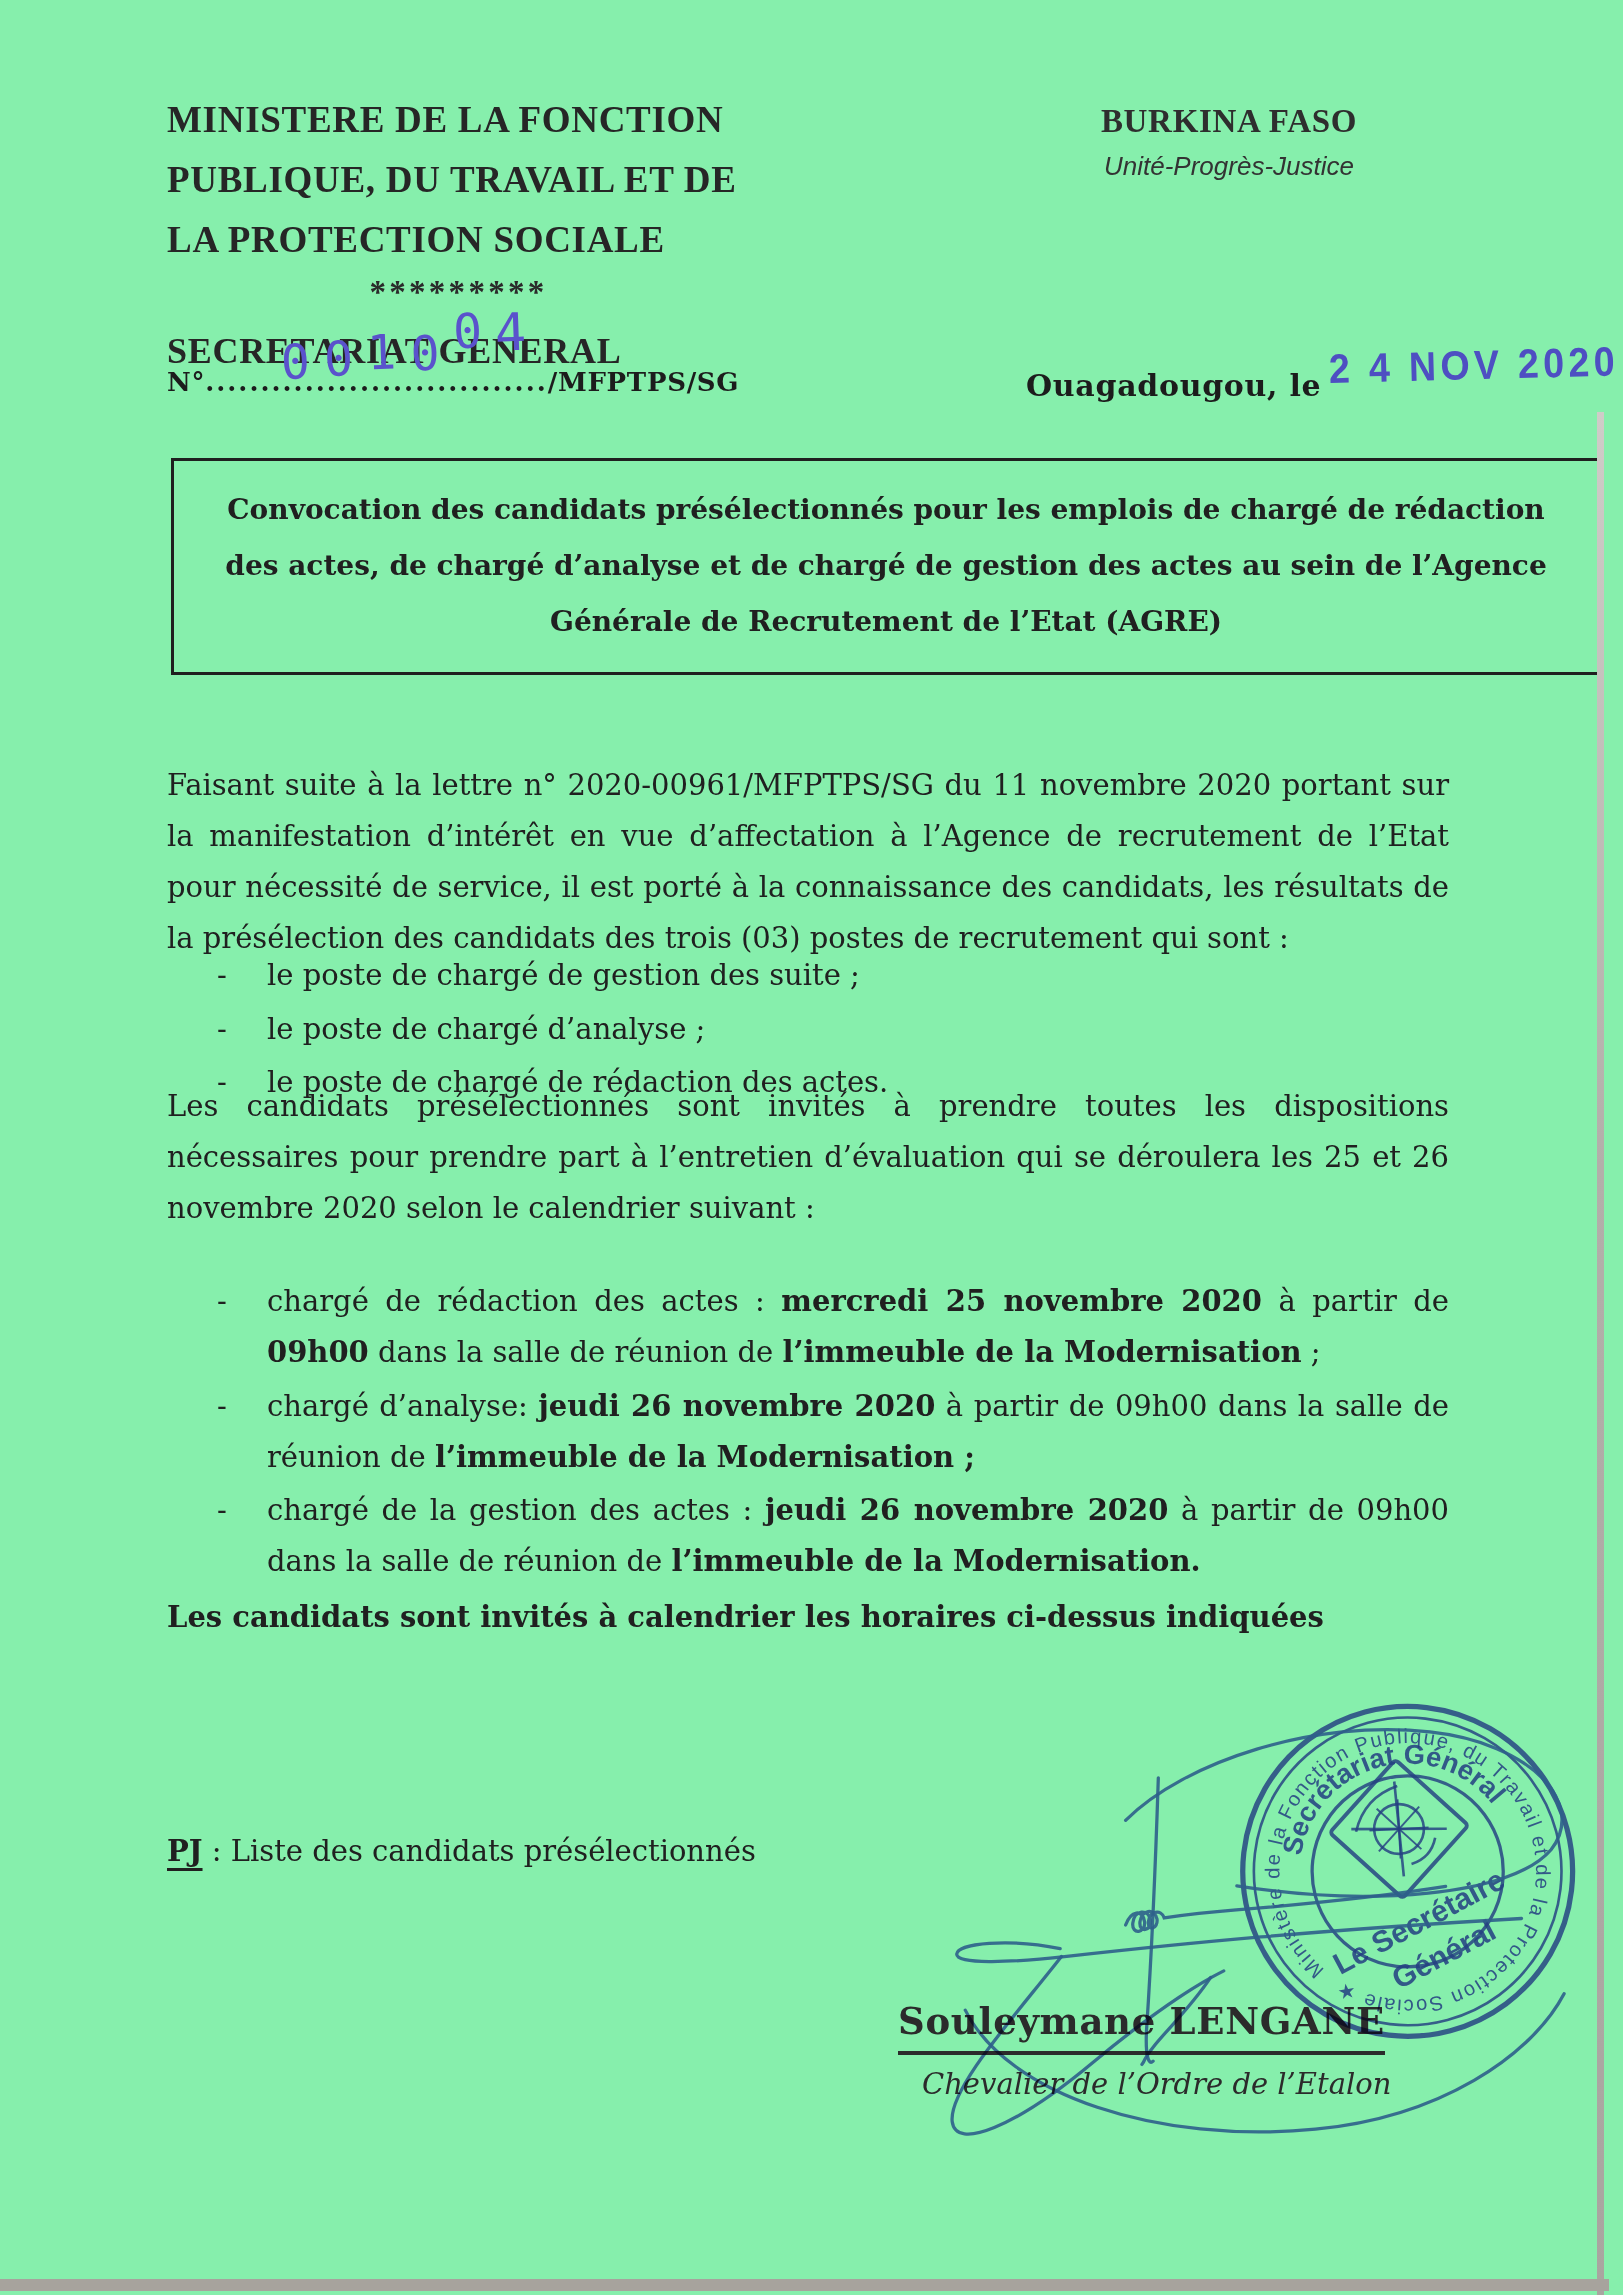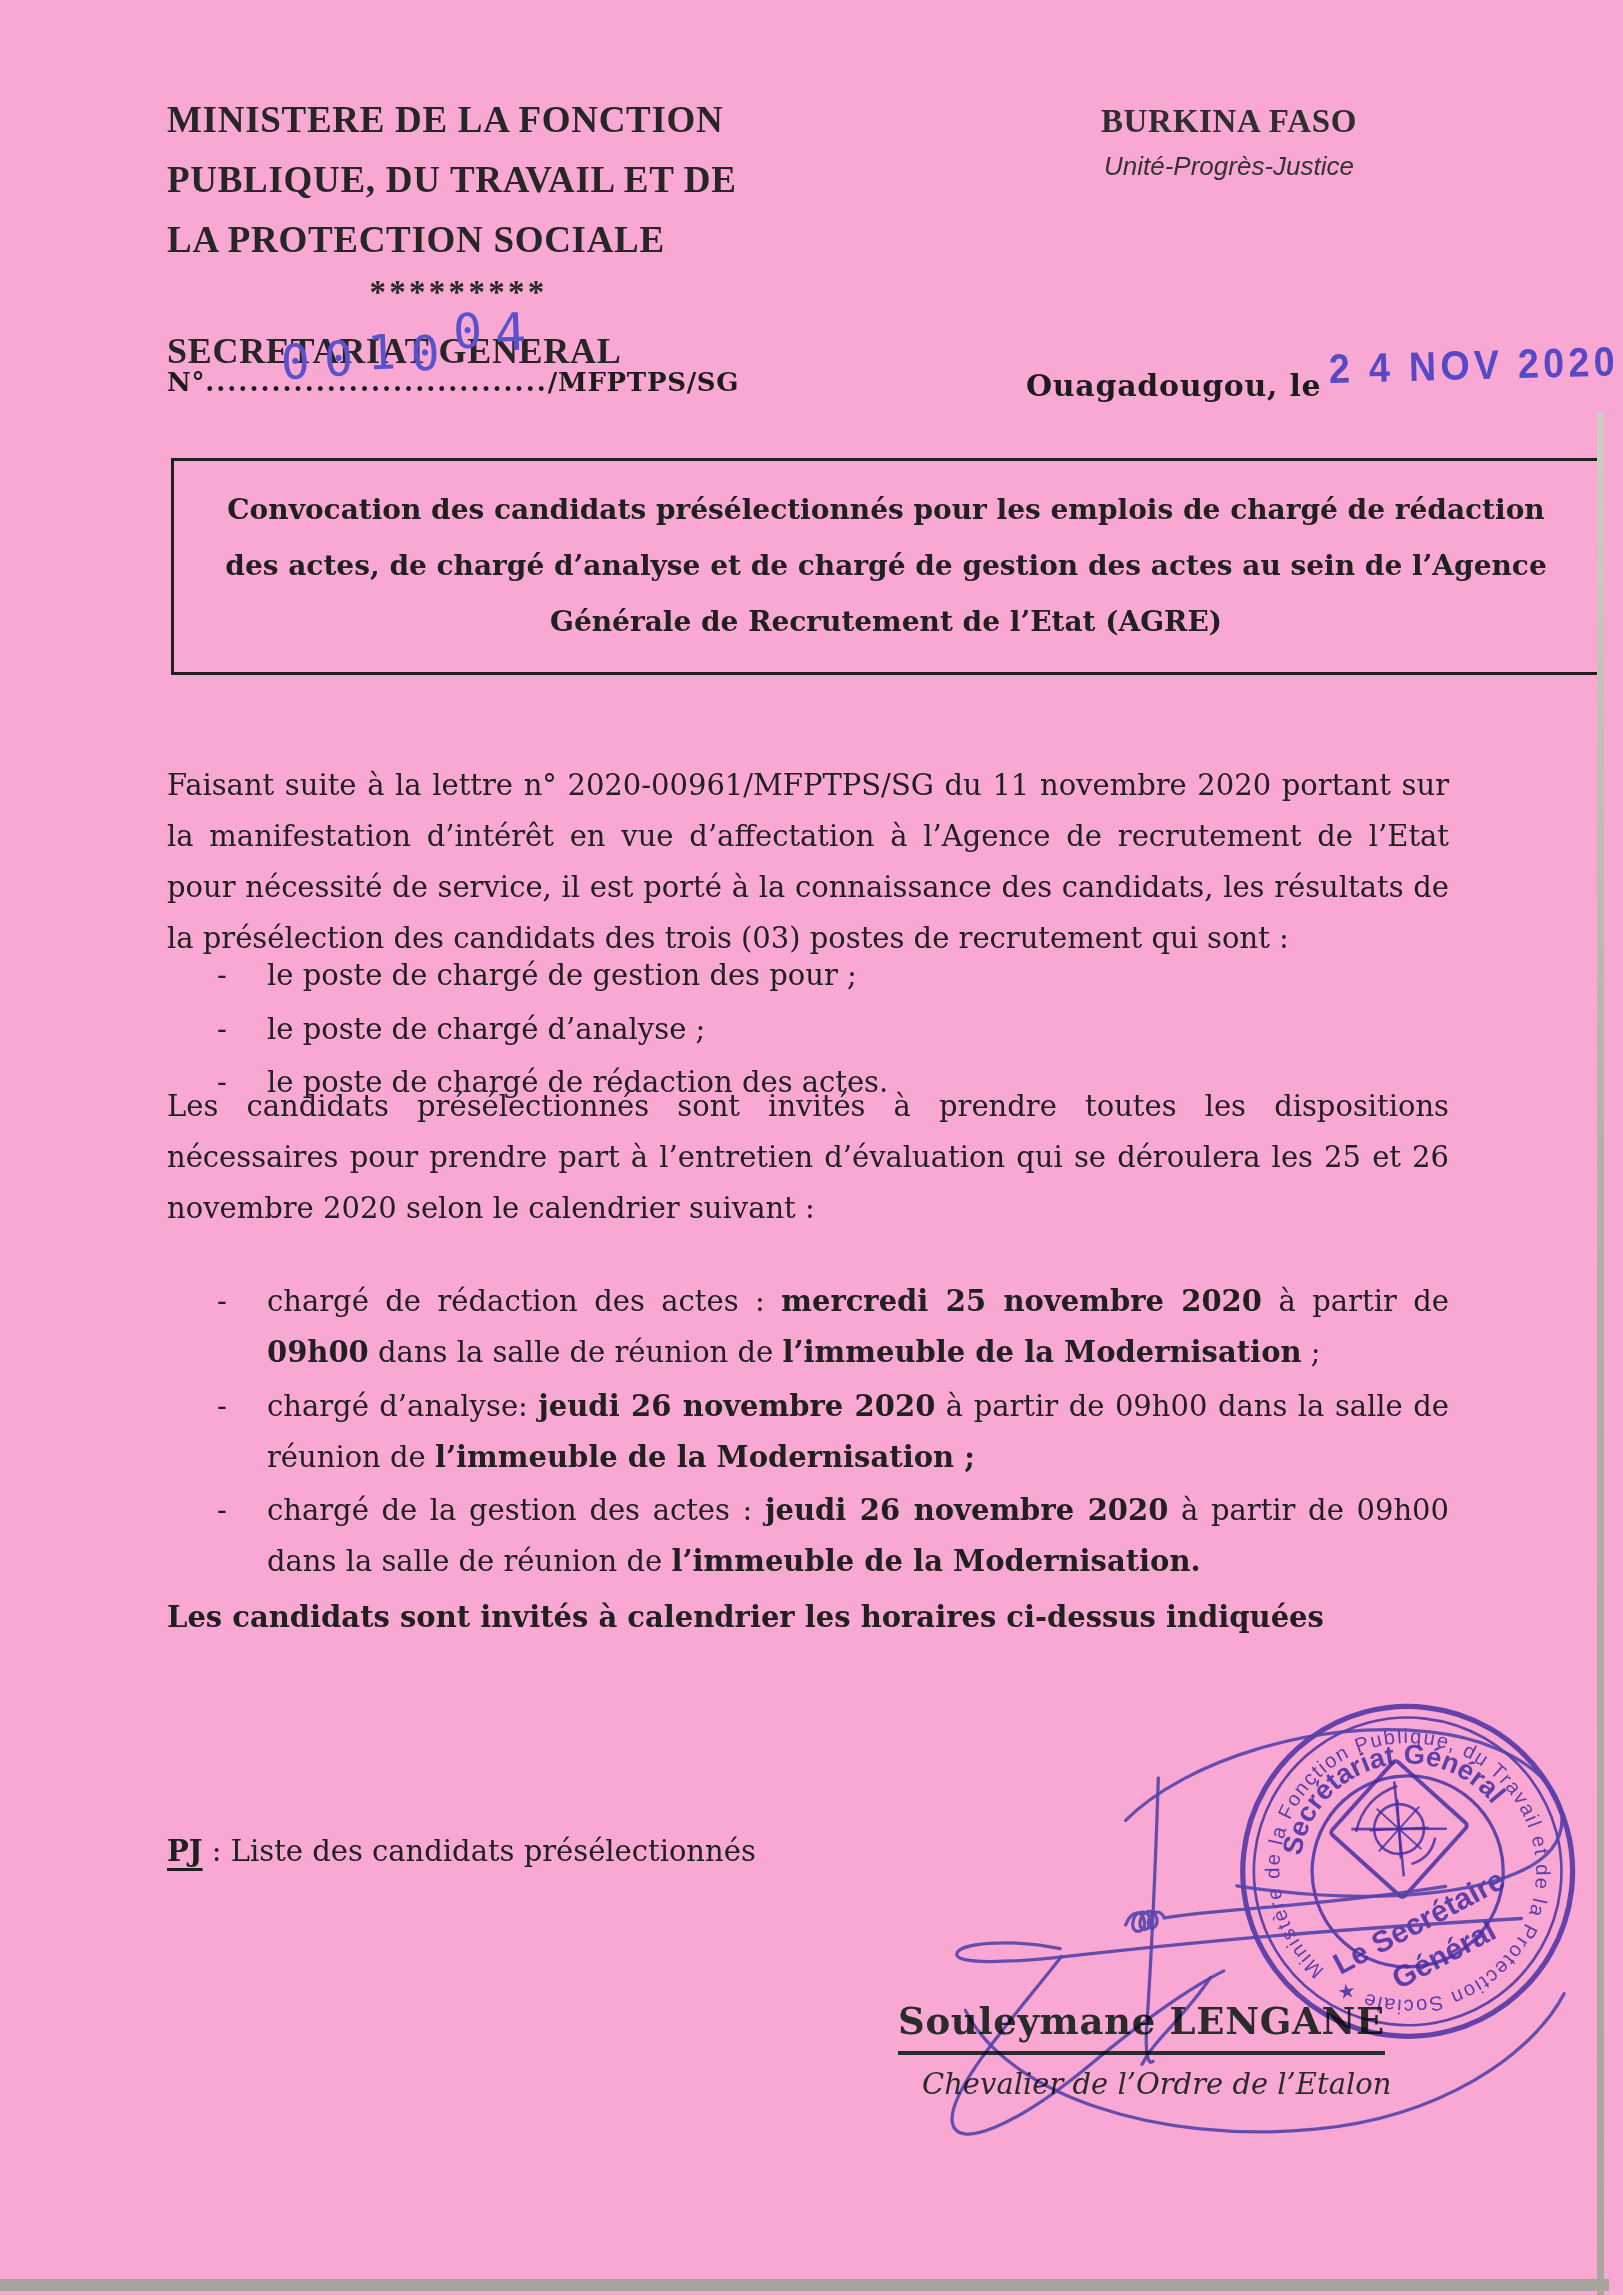--- a/index.html
+++ b/index.html
@@ -1,18 +1,18 @@
 <!DOCTYPE html>
 <html style="font-size:10.5px"><head>
 <meta charset="utf-8">
 <style>
   html,body{margin:0;padding:0;background:#e8e8e8;}
   .page{
     position:relative;width:1623px;height:2295px;margin:0 auto;
-    background:#f9a8d4;overflow:hidden;
+    background:#86efac;overflow:hidden;
     font-family:"DejaVu Serif",serif;color:#1c1c1c;
   }
   
   .hdr-left{position:absolute;left:167px;top:90px;width:583px;}
   .hdr-left .line{font-family:"Liberation Serif",serif;font-weight:bold;font-size:37px;line-height:60px;letter-spacing:0.7px;color:#262626;}
   .stars{text-align:center;font-family:"Liberation Serif",serif;font-weight:bold;font-size:33px;line-height:37px;letter-spacing:3.3px;margin-top:3.9px;color:#2a2a2a;}
   .secgen{font-family:"Liberation Serif",serif;font-weight:bold;font-size:36px;margin-top:19.6px;letter-spacing:0.7px;color:#262626;}
   .hdr-right{position:absolute;left:1013px;top:103px;width:432px;text-align:center;}
   .country{font-family:"Liberation Serif",serif;font-weight:bold;font-size:33px;letter-spacing:0.7px;color:#2e2e2e;}
   .motto{font-family:"Liberation Sans",sans-serif;font-style:italic;font-size:26px;margin-top:10.5px;color:#333;}
@@ -97,21 +97,21 @@
   <div class="placeline">Ouagadougou, le</div>
   <div class="datestamp">2 4 NOV 2020</div>
 
   <div class="titlebox">Convocation des candidats présélectionnés pour les emplois de chargé de rédaction des actes, de chargé d’analyse et de chargé de gestion des actes au sein de l’Agence Générale de Recrutement de l’Etat (AGRE)</div>
 
   <div class="body-block p-intro">Faisant suite à la lettre n° 2020-00961/MFPTPS/SG du 11 novembre 2020 portant sur la manifestation d’intérêt en vue d’affectation à l’Agence de recrutement de l’Etat pour nécessité de service, il est porté à la connaissance des candidats, les résultats de la présélection des candidats des trois (03) postes de recrutement qui sont :</div>
 
   <ul class="body-block list-posts doc-list">
     <li>
       <span class="dash">-</span>
-      <span class="txt">le poste de chargé de gestion des pour ;</span>
+      <span class="txt">le poste de chargé de gestion des suite ;</span>
     </li>
     <li>
       <span class="dash">-</span>
       <span class="txt">le poste de chargé d’analyse ;</span>
     </li>
     <li>
       <span class="dash">-</span>
       <span class="txt">le poste de chargé de rédaction des actes.</span>
     </li>
   </ul>

